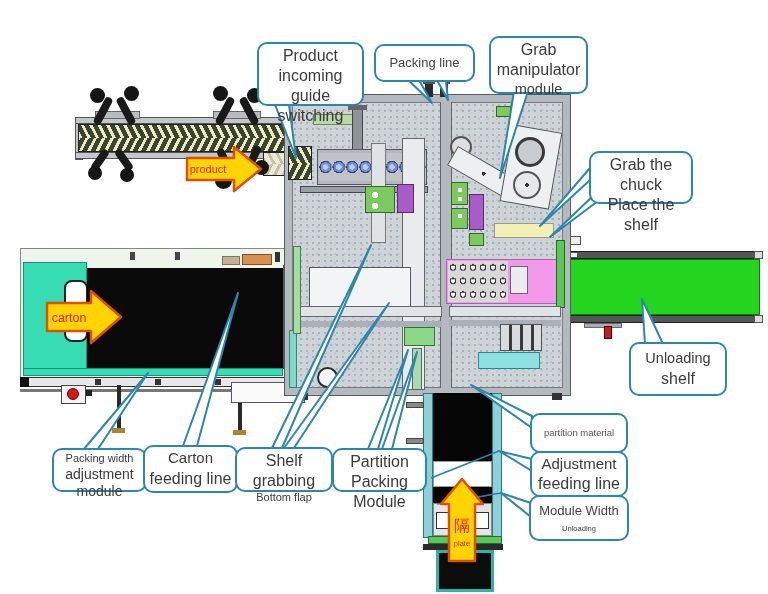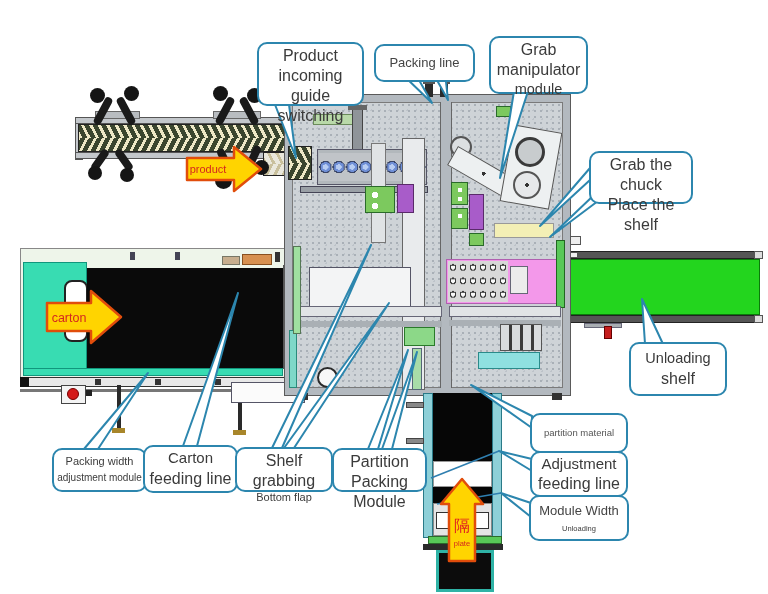--- a/index.html
+++ b/index.html
@@ -17,21 +17,21 @@
   .chev .h1{top:0;background:repeating-linear-gradient(63deg,#eee8c6 0 3px,#3a452e 3px 7.5px);}
   .chev .h2{bottom:0;background:repeating-linear-gradient(-63deg,#eee8c6 0 3px,#3a452e 3px 7.5px);}
   .chev.light .h1{background:repeating-linear-gradient(63deg,#c9c09c 0 3px,#eae8dc 3px 7.5px);}
   .chev.light .h2{background:repeating-linear-gradient(-63deg,#c9c09c 0 3px,#eae8dc 3px 7.5px);}
   .roller{position:absolute;border-radius:50%;background:#151515;}
   .armb{position:absolute;background:#1a1a1a;border-radius:4px;}
   
   .callout{position:absolute;background:#fff;border:2px solid #2c86ae;border-radius:10px;
     display:flex;flex-direction:column;align-items:center;justify-content:space-evenly;
     z-index:10;color:#3b3b3b;text-align:center;line-height:1.25;padding:2px 3px;}
-  .t7{font-size:7.5px;}.t8{font-size:10px;}.t9{font-size:9.5px;color:#555;}
+  .t7{font-size:7.5px;}.t8{font-size:14px;}.t9{font-size:9.5px;color:#555;}
   .t10{font-size:16px;}.t11{font-size:11px;}
   .t13{font-size:13px;color:#444;}.t14{font-size:14.5px;color:#3a3a3a;}.t15{font-size:15px;color:#3a3a3a;}
   #overlay{position:absolute;left:0;top:0;z-index:6;pointer-events:none;}
   .tail{fill:#fff;stroke:#2c86ae;stroke-width:2;stroke-linejoin:round;}
   .lead{fill:none;stroke:#2f7fb0;stroke-width:1.6;}
 </style>
 </head>
 <body>
 
 <div id="canvas">

